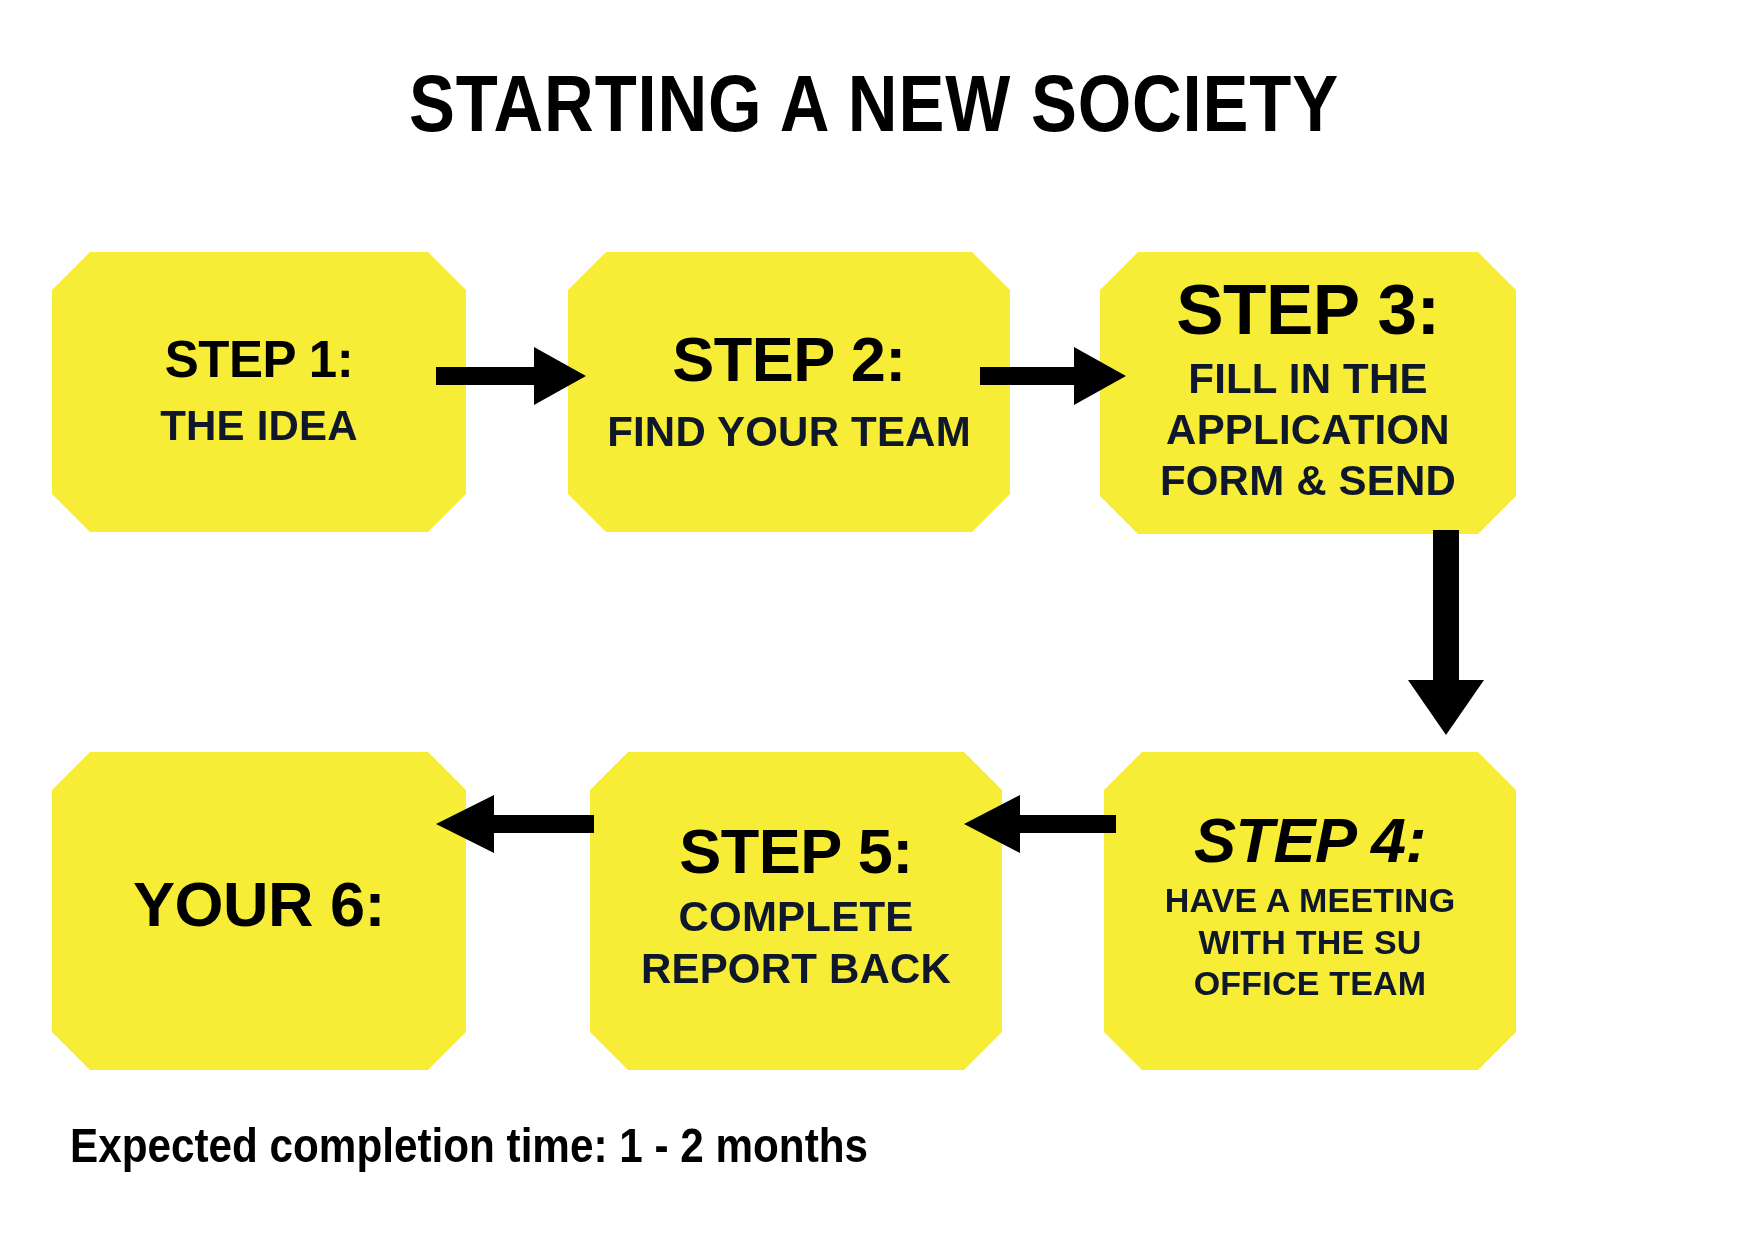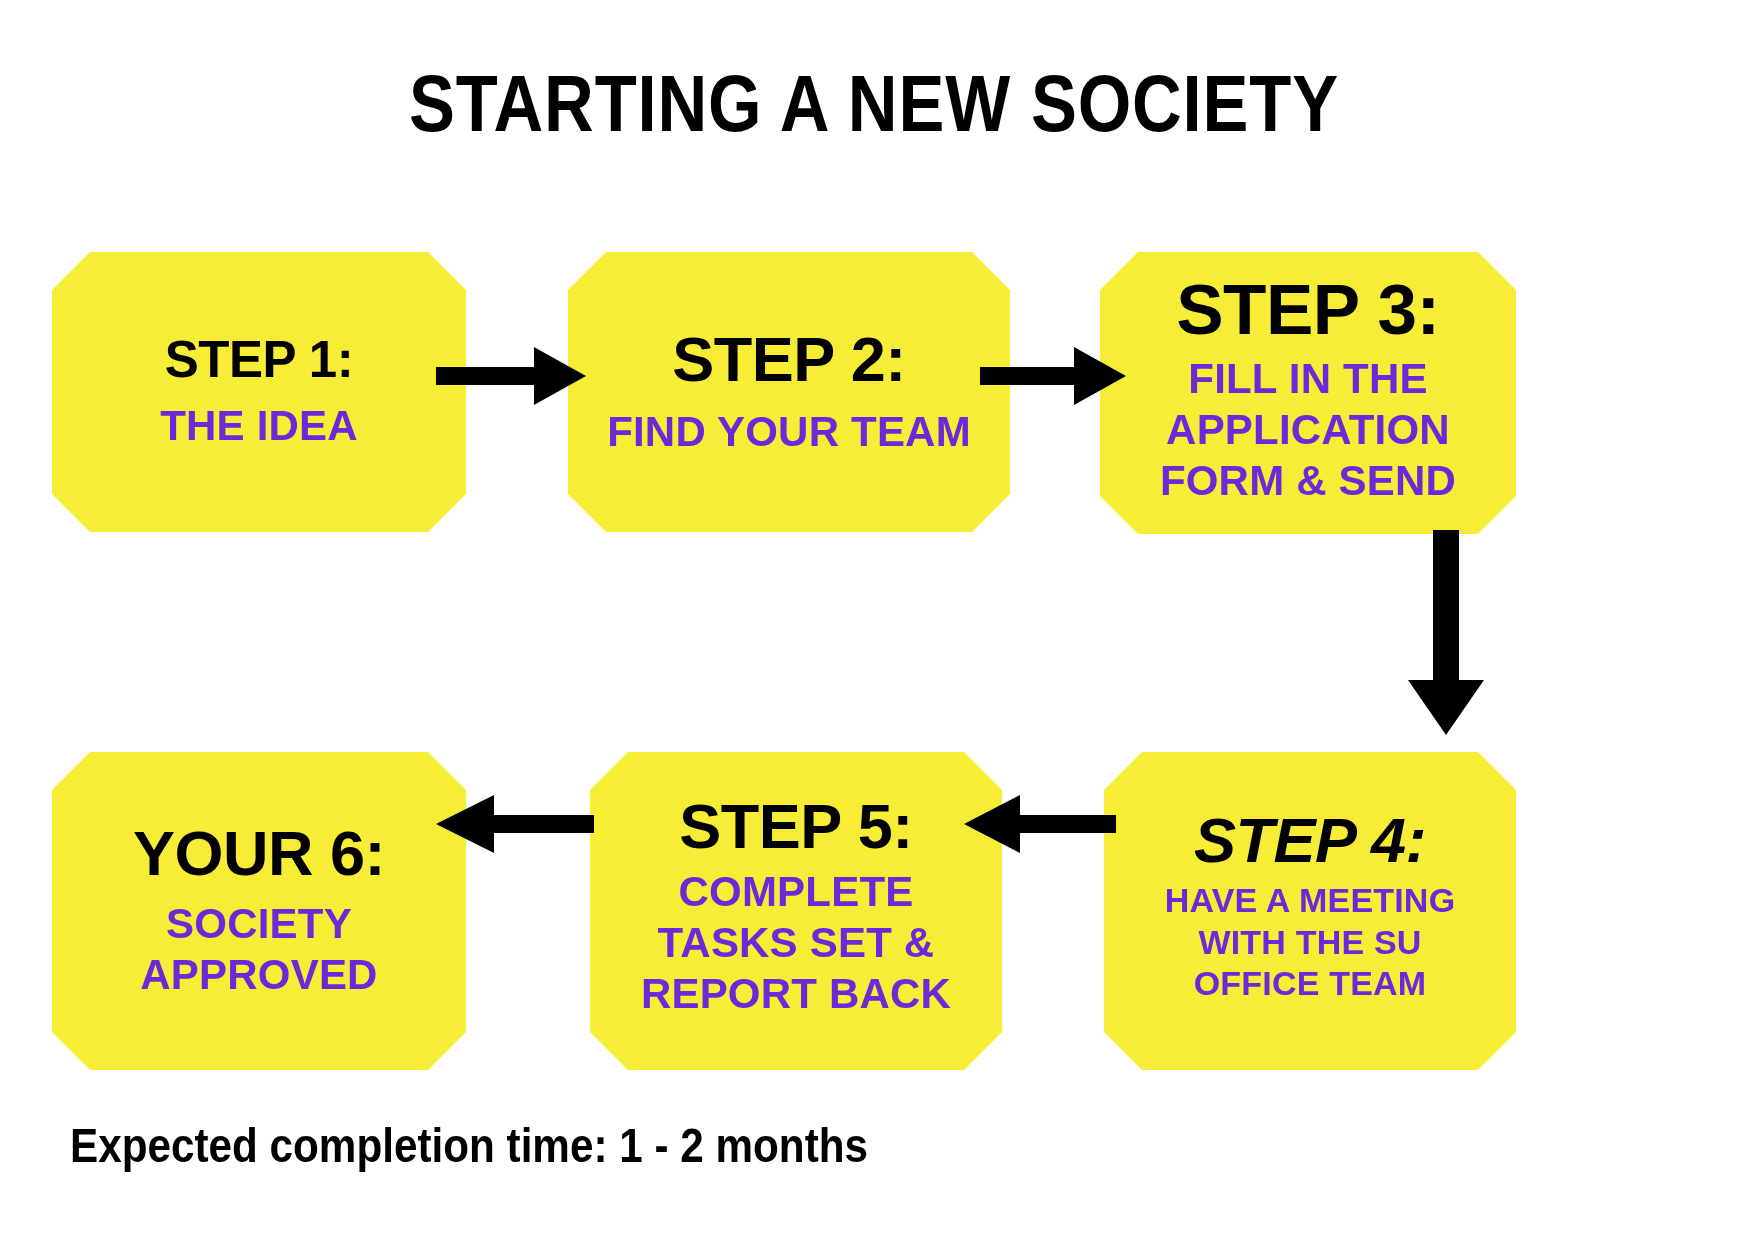--- a/index.html
+++ b/index.html
@@ -38,21 +38,21 @@
     font-weight:bold;
     color:#000;
     font-size:62px;
     line-height:1.0;
     letter-spacing:-0.5px;
     white-space:nowrap;
     text-align:center;
   }
   .step-body{
     font-weight:bold;
-    color:#6d28d9;
+    color:#0f172a;
     font-size:41px;
     line-height:1.18;
     letter-spacing:0.2px;
     text-align:center;
     white-space:nowrap;
   }
   .step-body .bl{display:block;}
 
   
   #step-1{left:52px;  top:252px; width:414px; height:280px;}
@@ -126,31 +126,26 @@
   <div class="step-title">STEP 3:</div>
   <div class="step-body">
     <span class="bl">FILL IN THE</span>
     <span class="bl">APPLICATION</span>
     <span class="bl">FORM &amp; SEND</span>
   </div>
 </div>
 
 <div class="step-box" id="step-6">
   <div class="step-title">YOUR 6:</div>
-  <div class="step-body">
-    <span class="bl">SOCIETY</span>
-    <span class="bl">APPROVED</span>
-  </div>
 </div>
 
 <div class="step-box" id="step-5">
   <div class="step-title">STEP 5:</div>
   <div class="step-body">
     <span class="bl">COMPLETE</span>
-    <span class="bl">TASKS SET &amp;</span>
     <span class="bl">REPORT BACK</span>
   </div>
 </div>
 
 <div class="step-box" id="step-4">
   <div class="step-title">STEP 4:</div>
   <div class="step-body">
     <span class="bl">HAVE A MEETING</span>
     <span class="bl">WITH THE SU</span>
     <span class="bl">OFFICE TEAM</span>

